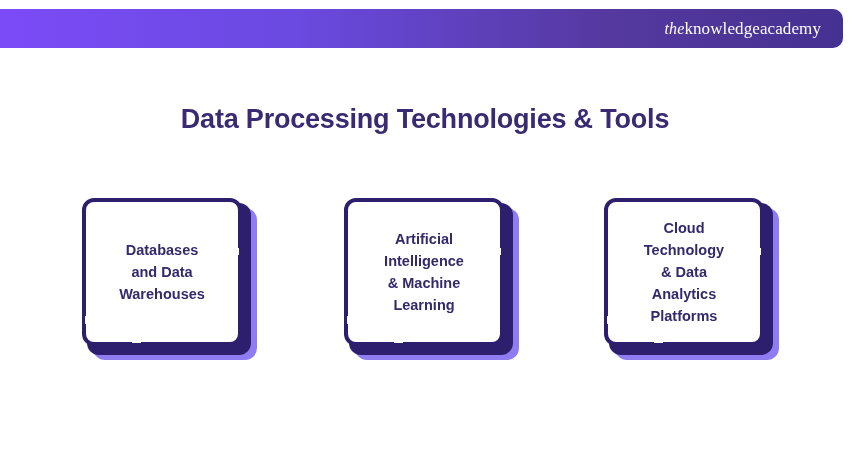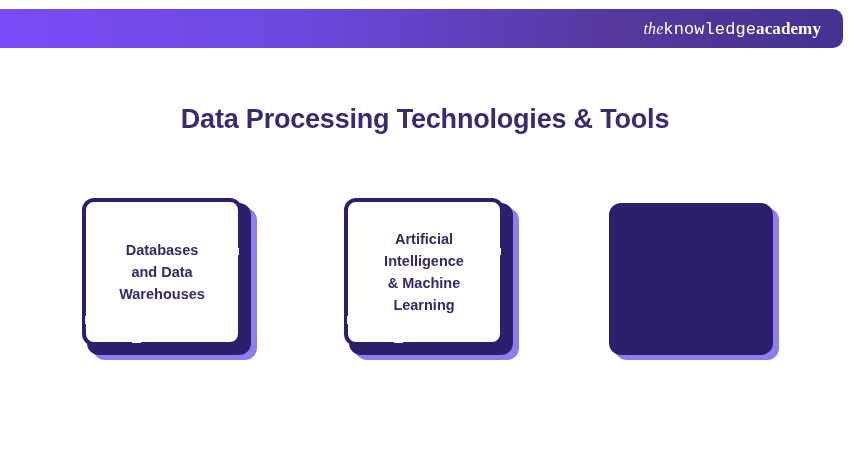--- a/index.html
+++ b/index.html
@@ -23,22 +23,22 @@
   .brand{
     margin-right:22px;
     color:#ffffff;
     font-family:"Liberation Serif", serif;
     font-size:17px;
     letter-spacing:.1px;
     white-space:nowrap;
     line-height:1;
   }
   .brand .b-the{ font-style:italic; font-size:16px; }
-  .brand .b-knowledge{ font-weight:400;font-family:Liberation Mono, monospace; }
-  .brand .b-academy{ font-weight:700; }
+  .brand .b-knowledge{ font-weight:400; }
+  .brand .b-academy{ font-weight:400; }
 
   
   .page-title{
     position:absolute;
     left:0; right:0; top:104px;
     text-align:center;
     color:#3a2a72;
     font-size:27px;
     font-weight:700;
     letter-spacing:-.2px;
@@ -145,15 +145,25 @@
       <span class="notch notch-bot"></span>
       <div class="card-text">Databases
 and Data
 Warehouses</div>
     </div>
   </div>
 
   <div class="card-wrap c2">
     <div class="card-shadow"></div>
     <div class="card-band"></div>
+    <div class="card-face">
+      <span class="notch notch-right"></span>
+      <span class="notch notch-left"></span>
+      <span class="notch notch-bot"></span>
+      <div class="card-text">Cloud
+Technology
+&amp; Data
+Analytics
+Platforms</div>
+    </div>
   </div>
 
 </div>
 
 </body></html>

